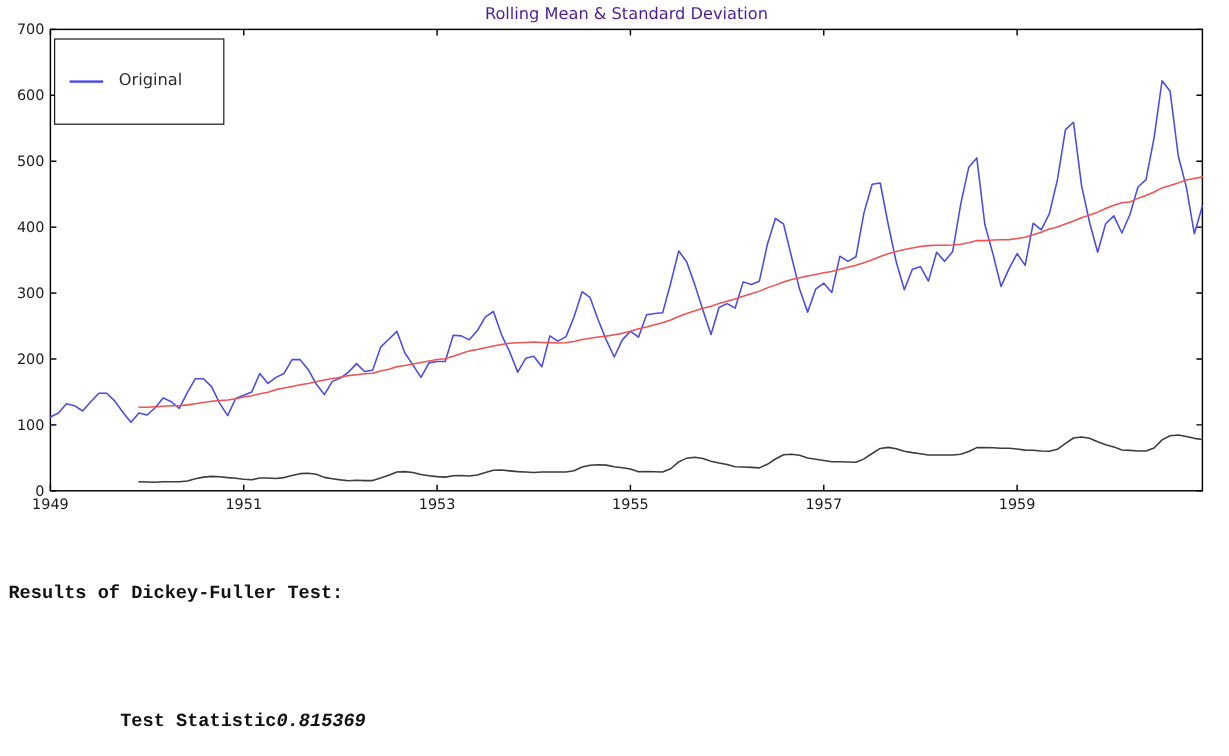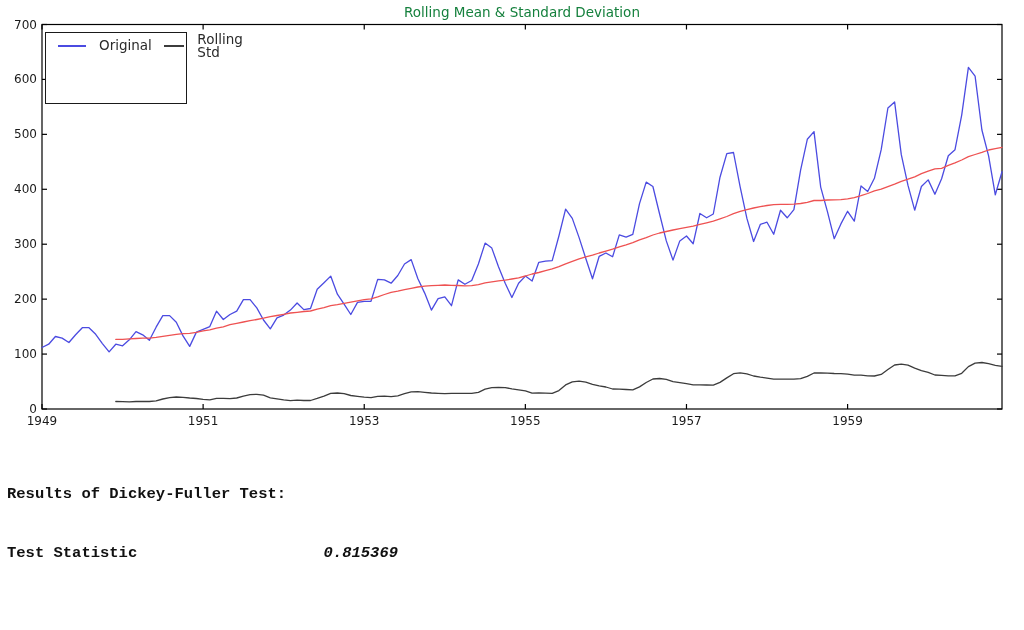--- a/index.html
+++ b/index.html
@@ -1,32 +1,32 @@
 <!DOCTYPE html>
 <html><head>
 <meta charset="utf-8">
 <style>
   html,body{margin:0;padding:0;background:#ffffff;}
   .stage{position:relative;width:1024px;height:630px;background:#ffffff;overflow:hidden;
          font-family:"DejaVu Sans",sans-serif;}
   .chart-title{position:absolute;left:42px;top:4px;width:960px;text-align:center;
-               font-size:13.5px;color:#15803d;}
+               font-size:13.5px;color:#4c1d95;}
   #plot-svg{position:absolute;left:0;top:0;}
   .legend{position:absolute;left:45px;top:32px;width:142px;height:72px;
           background:#ffffff;border:1.4px solid #1a1a1a;box-sizing:border-box;
-          display:flex;justify-content:space-around;
+          display:flex;flex-direction:column;justify-content:space-around;
           padding:3px 0;z-index:3;}
   .legend-row{display:flex;align-items:center;height:20px;}
   .swatch{display:inline-block;width:28px;height:0;border-top:2px solid #000;margin-left:12px;}
   .legend-label{margin-left:13px;font-size:13.5px;color:#2a2a2a;line-height:1;}
   .results{position:absolute;left:7px;top:446px;width:391px;
            font-family:"Liberation Mono","DejaVu Sans Mono",monospace;
            font-size:15.5px;font-weight:bold;color:#111;line-height:19.6px;
            white-space:pre;}
-  .df-row{display:flex;justify-content:space-between;width:391px;}
+  .df-row{display:flex;justify-content:center;width:391px;margin-top:48px;}
   .df-label{text-align:left;}
   .df-value{text-align:right;font-style:italic;}
 </style>
 </head>
 <body>
 
 <div class="stage">
 
   <div class="chart-title">Rolling Mean &amp; Standard Deviation</div>
 
@@ -77,24 +77,20 @@
       <polyline points="42.0,347.5 48.7,344.2 55.4,336.5 62.1,338.1 68.9,342.5 75.6,334.8 82.3,327.7 89.0,327.7 95.7,334.3 102.4,343.6 109.1,351.9 115.8,344.2 122.6,345.8 129.3,339.8 136.0,331.6 142.7,334.8 149.4,340.3 156.1,327.2 162.8,315.6 169.6,315.6 176.3,322.2 183.0,335.9 189.7,346.4 196.4,332.1 203.1,329.4 209.8,326.6 216.5,311.2 223.3,319.5 230.0,314.5 236.7,311.2 243.4,299.7 250.1,299.7 256.8,307.9 263.5,320.0 270.3,328.8 277.0,317.8 283.7,315.1 290.4,310.1 297.1,303.0 303.8,309.6 310.5,308.5 317.2,289.3 324.0,282.7 330.7,276.1 337.4,294.2 344.1,304.1 350.8,314.5 357.5,302.4 364.2,301.3 371.0,301.3 377.7,279.4 384.4,279.9 391.1,283.2 397.8,275.5 404.5,264.0 411.2,259.6 417.9,278.8 424.7,293.1 431.4,310.1 438.1,298.6 444.8,296.9 451.5,305.7 458.2,279.9 464.9,284.3 471.7,280.5 478.4,264.0 485.1,243.1 491.8,248.1 498.5,266.7 505.2,283.2 511.9,297.5 518.6,283.2 525.4,276.1 532.1,281.0 538.8,262.3 545.5,261.2 552.2,260.7 558.9,236.0 565.6,209.1 572.3,218.4 579.1,237.6 585.8,258.5 592.5,278.8 599.2,256.3 605.9,253.0 612.6,256.8 619.3,234.9 626.1,237.1 632.8,234.3 639.5,203.6 646.2,182.1 652.9,186.5 659.6,214.0 666.3,240.9 673.0,260.1 679.8,240.9 686.5,236.0 693.2,243.7 699.9,213.5 706.6,217.8 713.3,214.0 720.0,177.2 726.8,153.6 733.5,152.5 740.2,187.1 746.9,218.4 753.6,241.5 760.3,224.4 767.0,222.2 773.7,234.3 780.5,210.2 787.2,217.8 793.9,209.6 800.6,170.1 807.3,139.3 814.0,131.6 820.7,187.1 827.5,211.8 834.2,238.7 840.9,223.9 847.6,211.3 854.3,221.1 861.0,186.0 867.7,191.5 874.4,178.3 881.2,149.7 887.9,108.0 894.6,101.9 901.3,154.7 908.0,185.4 914.7,210.2 921.4,186.5 928.2,179.9 934.9,194.2 941.6,178.8 948.3,155.8 955.0,149.7 961.7,115.1 968.4,67.3 975.1,76.1 981.9,130.0 988.6,155.8 995.3,194.8 1002.0,171.7" fill="none" stroke="#4b4be1" stroke-width="1.3" stroke-linejoin="round" stroke-linecap="round"></polyline>
       <polyline points="115.8,339.4 122.6,339.3 129.3,338.9 136.0,338.5 142.7,338.2 149.4,338.1 156.1,337.4 162.8,336.4 169.6,335.4 176.3,334.4 183.0,333.7 189.7,333.3 196.4,332.3 203.1,330.9 209.8,329.8 216.5,328.1 223.3,326.8 230.0,324.7 236.7,323.4 243.4,322.0 250.1,320.7 256.8,319.5 263.5,318.2 270.3,316.7 277.0,315.5 283.7,314.3 290.4,313.0 297.1,312.3 303.8,311.5 310.5,311.0 317.2,309.1 324.0,307.7 330.7,305.7 337.4,304.6 344.1,303.3 350.8,302.1 357.5,300.8 364.2,299.6 371.0,298.9 377.7,296.9 384.4,294.5 391.1,292.4 397.8,291.2 404.5,289.7 411.2,288.3 417.9,287.0 424.7,286.1 431.4,285.7 438.1,285.4 444.8,285.0 451.5,285.4 458.2,285.5 464.9,285.8 471.7,285.6 478.4,284.6 485.1,282.9 491.8,281.9 498.5,280.9 505.2,280.1 511.9,279.0 518.6,277.8 525.4,276.0 532.1,274.0 538.8,272.5 545.5,270.6 552.2,268.9 558.9,266.6 565.6,263.8 572.3,261.3 579.1,258.9 585.8,256.8 592.5,255.2 599.2,253.0 605.9,251.1 612.6,249.1 619.3,246.8 626.1,244.8 632.8,242.6 639.5,239.9 646.2,237.6 652.9,235.0 659.6,233.0 666.3,231.5 673.0,230.0 679.8,228.7 686.5,227.3 693.2,226.2 699.9,224.4 706.6,222.8 713.3,221.1 720.0,218.9 726.8,216.5 733.5,213.7 740.2,211.4 746.9,209.6 753.6,208.0 760.3,206.6 767.0,205.5 773.7,204.7 780.5,204.4 787.2,204.4 793.9,204.1 800.6,203.5 807.3,202.3 814.0,200.5 820.7,200.5 827.5,200.0 834.2,199.8 840.9,199.7 847.6,198.8 854.3,197.7 861.0,195.7 867.7,193.5 874.4,190.9 881.2,189.2 887.9,186.6 894.6,184.1 901.3,181.4 908.0,179.2 914.7,176.8 921.4,173.7 928.2,171.1 934.9,168.9 941.6,168.3 948.3,165.3 955.0,162.9 961.7,160.0 968.4,156.6 975.1,154.5 981.9,152.4 988.6,150.0 995.3,148.7 1002.0,147.4" fill="none" stroke="#ee5252" stroke-width="1.3" stroke-linejoin="round" stroke-linecap="round"></polyline>
       <polyline points="115.8,401.5 122.6,401.6 129.3,401.8 136.0,401.5 142.7,401.4 149.4,401.5 156.1,400.9 162.8,399.0 169.6,397.6 176.3,397.0 183.0,397.3 189.7,398.0 196.4,398.5 203.1,399.4 209.8,399.8 216.5,398.4 223.3,398.3 230.0,398.7 236.7,398.0 243.4,396.2 250.1,394.7 256.8,394.3 263.5,395.2 270.3,397.8 277.0,398.9 283.7,399.9 290.4,400.7 297.1,400.2 303.8,400.5 310.5,400.5 317.2,398.4 324.0,396.1 330.7,393.3 337.4,393.0 344.1,393.7 350.8,395.5 357.5,396.4 364.2,397.2 371.0,397.6 377.7,396.4 384.4,396.2 391.1,396.7 397.8,395.8 404.5,393.7 411.2,391.8 417.9,391.7 424.7,392.4 431.4,393.0 438.1,393.4 444.8,393.7 451.5,393.3 458.2,393.3 464.9,393.4 471.7,393.3 478.4,392.3 485.1,389.2 491.8,387.7 498.5,387.3 505.2,387.6 511.9,388.9 518.6,389.8 525.4,390.8 532.1,393.2 538.8,393.0 545.5,393.2 552.2,393.3 558.9,390.6 565.6,384.9 572.3,381.8 579.1,381.1 585.8,382.1 592.5,384.3 599.2,385.9 605.9,387.0 612.6,389.0 619.3,389.1 626.1,389.5 632.8,389.9 639.5,386.9 646.2,382.5 652.9,379.0 659.6,378.5 666.3,379.4 673.0,381.7 679.8,382.7 686.5,383.7 693.2,384.8 699.9,384.8 706.6,385.0 713.3,385.2 720.0,382.4 726.8,377.9 733.5,373.7 740.2,372.8 746.9,373.9 753.6,376.0 760.3,377.2 767.0,378.1 773.7,379.1 780.5,379.1 787.2,379.1 793.9,379.2 800.6,378.6 807.3,376.3 814.0,373.0 820.7,373.0 827.5,373.2 834.2,373.5 840.9,373.6 847.6,374.1 854.3,375.1 861.0,375.2 867.7,375.9 874.4,376.0 881.2,374.4 887.9,369.5 894.6,365.0 901.3,364.2 908.0,365.2 914.7,368.1 921.4,370.6 928.2,372.4 934.9,375.0 941.6,375.3 948.3,375.9 955.0,375.9 961.7,373.3 968.4,366.6 975.1,363.1 981.9,362.5 988.6,363.7 995.3,365.3 1002.0,366.3" fill="none" stroke="#3c3c3c" stroke-width="1.3" stroke-linejoin="round" stroke-linecap="round"></polyline>
     </svg>
 
   <div class="legend">
     <div class="legend-row">
       <span class="swatch" style="border-top-color: rgb(75, 75, 225);"></span>
       <span class="legend-label">Original</span>
     </div>
-    <div class="legend-row">
-      <span class="swatch" style="border-top-color: rgb(60, 60, 60);"></span>
-      <span class="legend-label">Rolling Std</span>
-    </div>
   </div>
 
   <div class="results">
     <div class="df-heading">Results of Dickey-Fuller Test:</div>
     <div class="df-row">
       <span class="df-label">Test Statistic</span>
       <span class="df-value">0.815369</span>
     </div>
     
     

